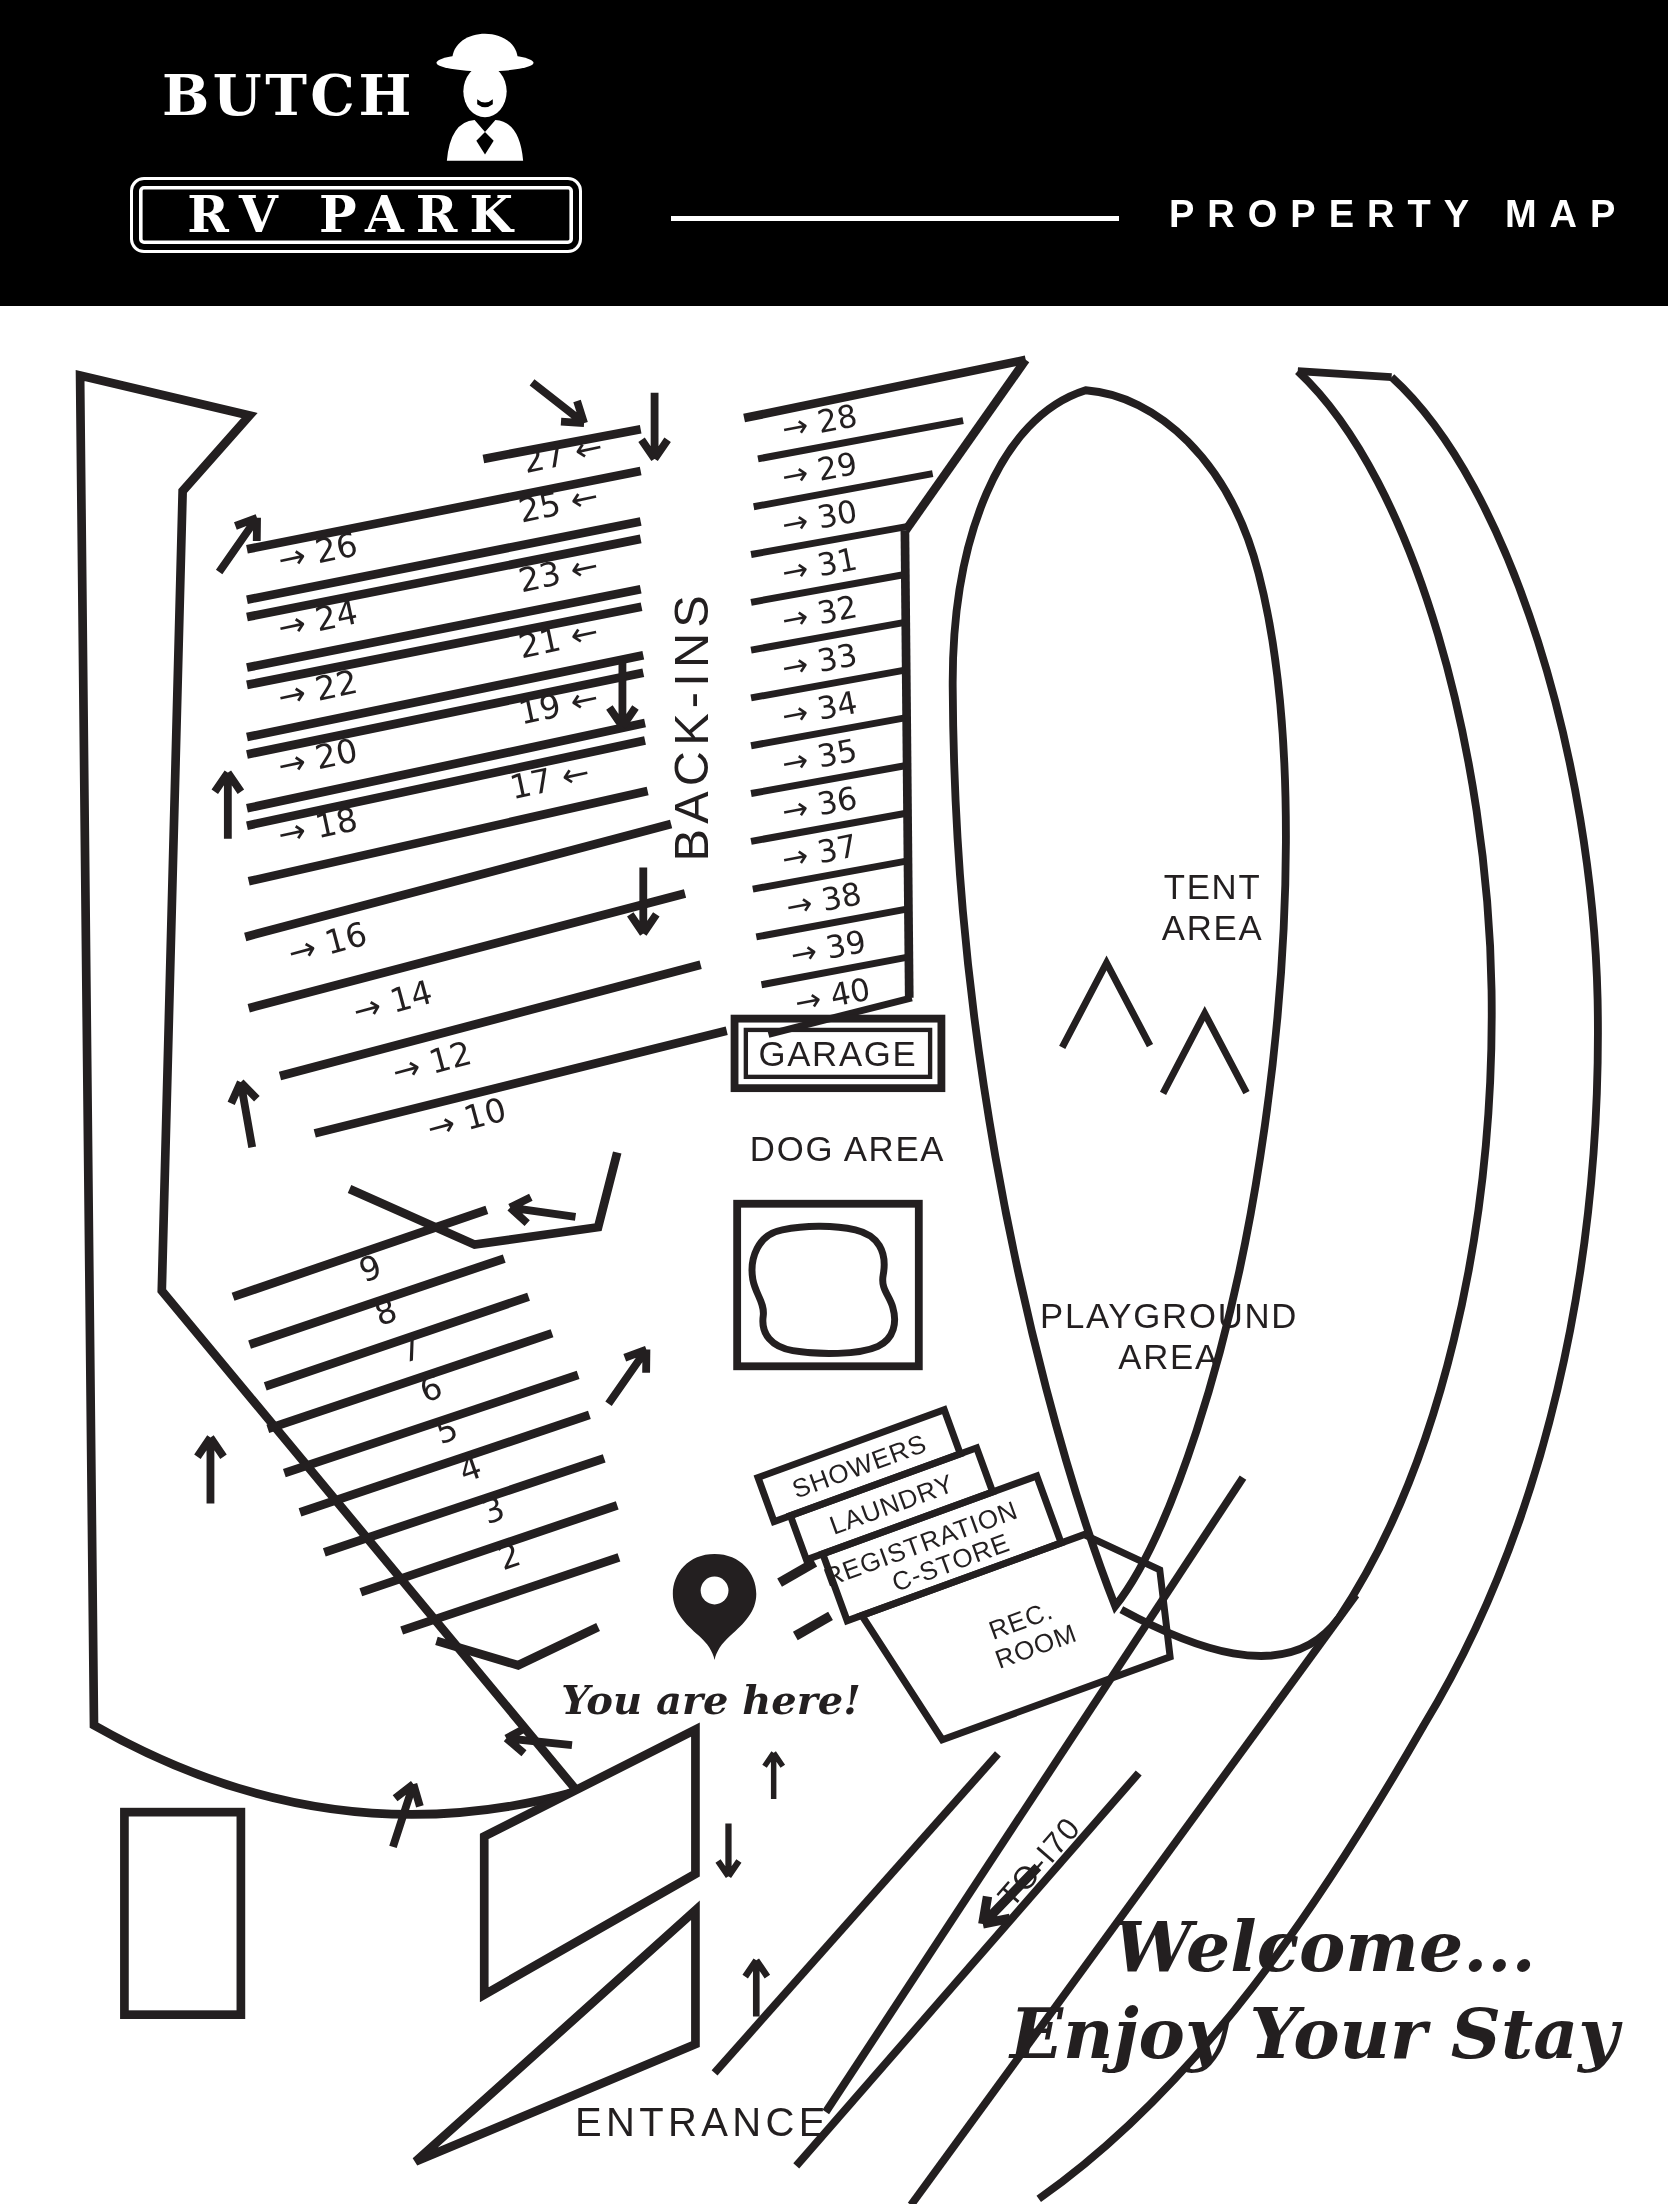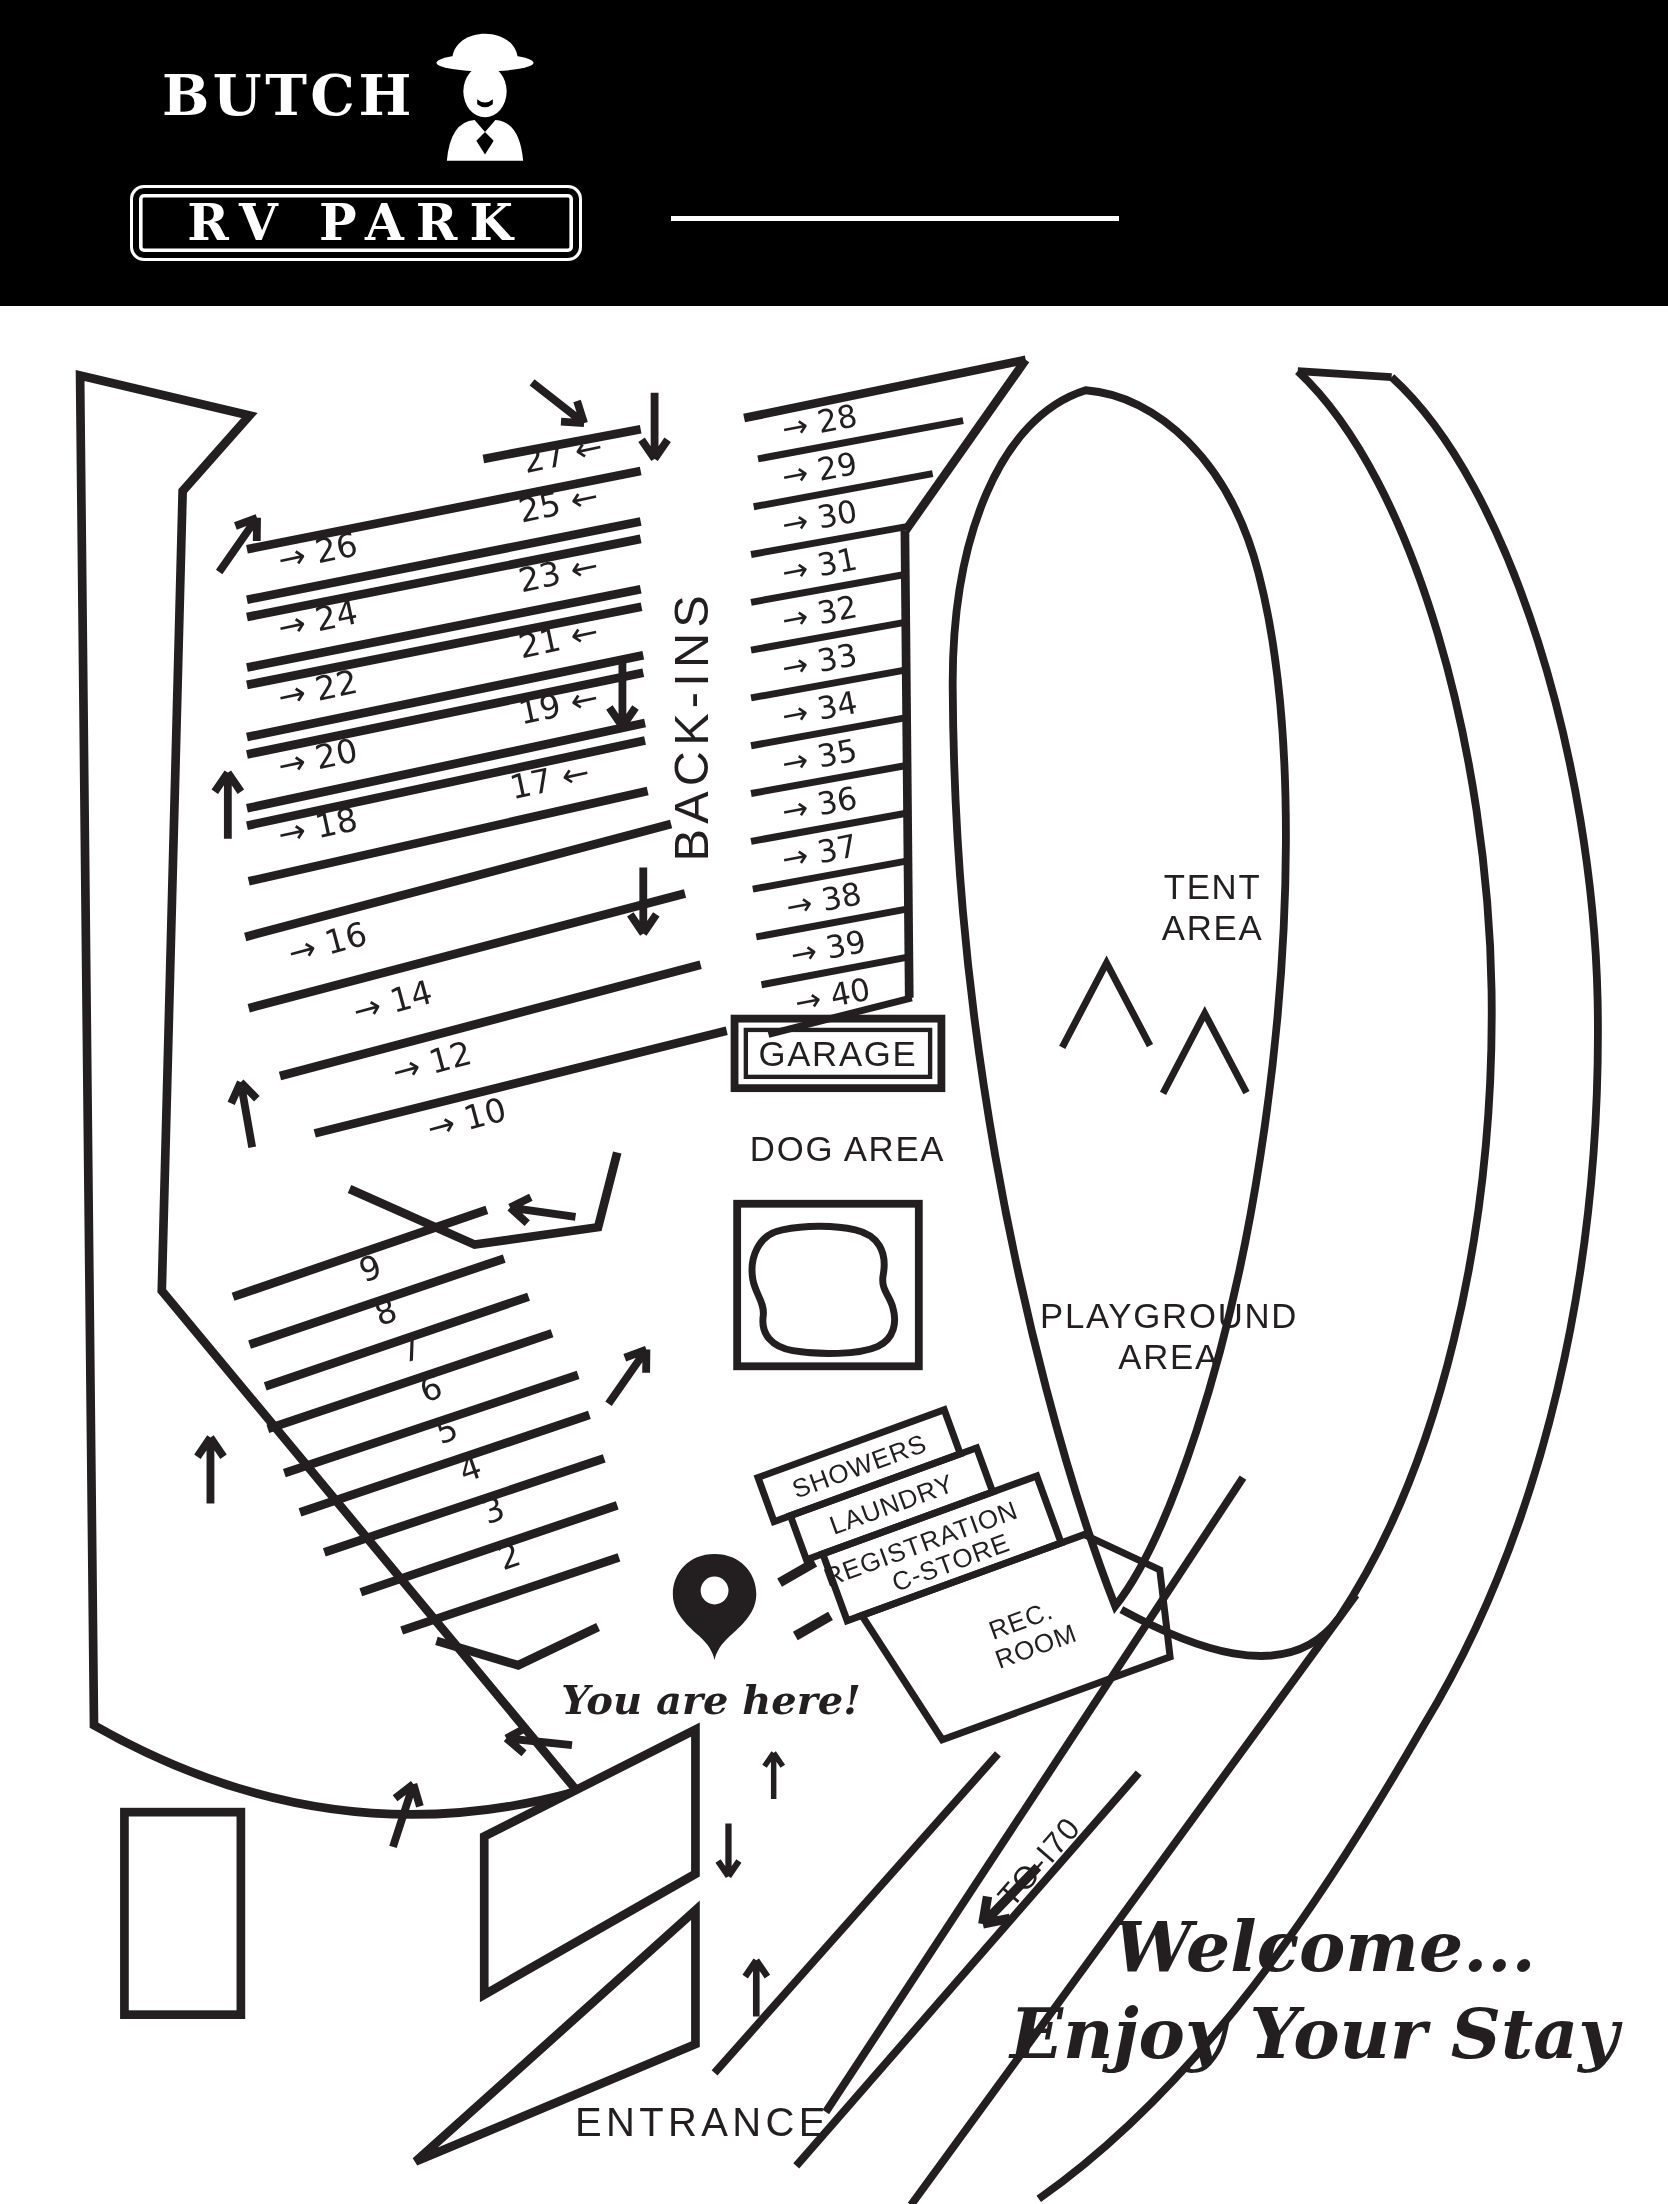--- a/index.html
+++ b/index.html
@@ -16,21 +16,21 @@
   }
   .brand { position:absolute; left:43px; top:8.7px; width:626px; }
   .brand-row { display:flex; align-items:center; justify-content:center; gap:5.2px; }
   .brand-word {
     font-family:"DejaVu Serif", serif; font-weight:700;
     font-variant:small-caps; text-transform:lowercase;
     font-size:80px; letter-spacing:3.5px; line-height:1; color:#fff;text-align:right;
   }
   .portrait { width:130px; height:156px; flex:0 0 auto; }
   .plaque {
-    margin:20px auto 0; width:452px; height:76px;
+    margin:12px auto 0; width:452px; height:76px;
     border:3.5px solid #fff; border-radius:14px;
     box-shadow: inset 0 0 0 6px #000, inset 0 0 0 9.6px #fff;
     display:flex; align-items:center; justify-content:center;
   }
   .plaque-text {
     font-family:"DejaVu Serif", serif; font-weight:700;
     font-size:50px; letter-spacing:12px; color:#fff;
   }
   .divider { position:absolute; left:671px; top:216px; width:448px; height:5.2px; background:#fff; }
   .page-title {
@@ -68,20 +68,21 @@
           <path d="M -9,14 Q 0,22 9,14 L 9,20 Q 0,27 -9,20 Z" fill="#000"></path>
           <path d="M -44,85 Q -40,40 -12,38 L 0,52 L 12,38 Q 40,40 44,85 Z" fill="#fff"></path>
           <path d="M 0,52 L -10,62 L 0,78 L 10,62 Z" fill="#000"></path>
         </svg>
       </div>
       <div class="plaque">
         <span class="plaque-text">RV PARK</span>
       </div>
     </div>
     <div class="divider"></div>
+    <div class="page-title">PROPERTY MAP</div>
   </div>
 
   <svg class="map" width="1669" height="2205" viewBox="0 0 1920 2537">
     <defs>
       <g id="arr">
         <path d="M 0,0 L 76,0 M 76,0 L 54,-15 M 76,0 L 54,15"></path>
       </g>
     </defs>
 
     <path class="shape" d="M 92,432 L 287,478 L 210,565 L 186,1485 L 664,2061 Q 380,2140 108,1985 Z"></path>

